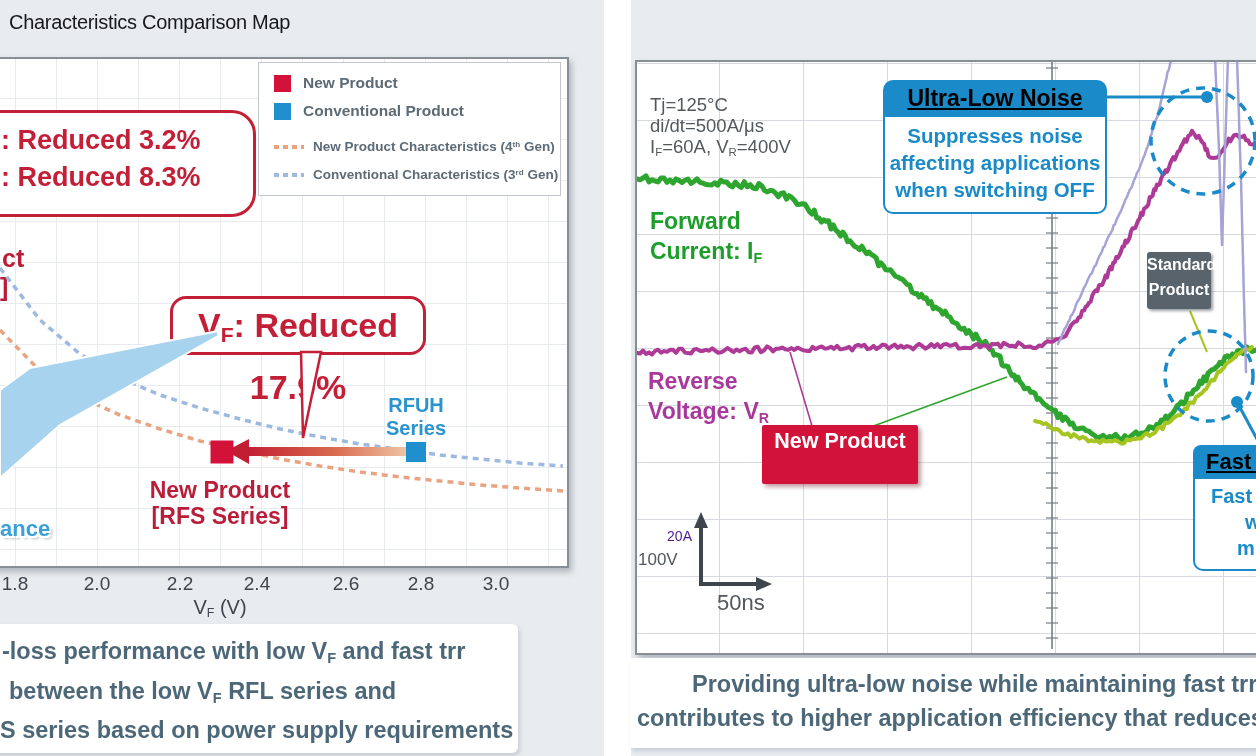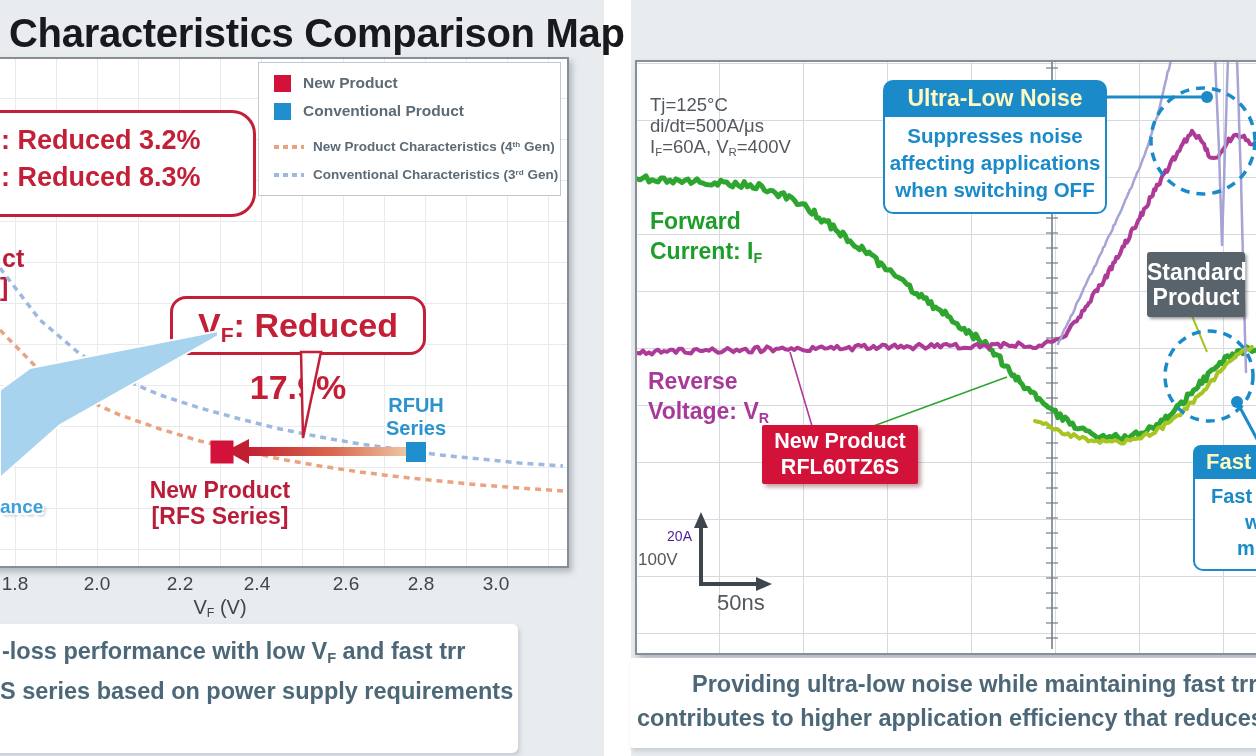--- a/index.html
+++ b/index.html
@@ -12,39 +12,39 @@
   #chart-left{left:-44px;top:57px;width:609px;height:507px;
       background-image:linear-gradient(#e7ebf0 1px,transparent 1px),
                        linear-gradient(90deg,#e7ebf0 1px,transparent 1px);
       background-size:41px 41px;background-position:16px 39px;}
   #chart-right{left:635px;top:60px;width:660px;height:591px;
       background-image:linear-gradient(#d6dae0 1px,transparent 1px),
                        linear-gradient(90deg,#d6dae0 1px,transparent 1px);
       background-size:84px 57px;background-position:82px 58px;}
   #gutter{left:604px;top:0;width:27px;height:756px;background:#fff;}
   
-  .panel-title{font-size:40px;font-weight:700;color:#17191c;white-space:nowrap;letter-spacing:-.3px;}
+  .panel-title{font-size:20px;font-weight:400;color:#17191c;white-space:nowrap;letter-spacing:-.3px;}
   
   #legend{left:258px;top:62px;width:301px;height:132px;background:#fff;border:1px solid #c3c8ce;}
   .lg-row{position:absolute;left:15px;display:flex;align-items:center;color:#5d6b76;font-weight:700;}
   .lg-sq{width:17px;height:17px;margin-right:12px;}
   .lg-dash{width:30px;height:4px;margin-right:9px;}
   
   .red-callout{background:#fff;border:3px solid #c32038;color:#c32038;font-weight:700;}
   #callout-top{left:-22px;top:110px;width:252px;height:92px;border-radius:24px;
                font-size:27px;line-height:37px;padding:9px 0 0 20px;}
   #callout-vf{left:170px;top:296px;width:250px;height:53px;border-radius:16px;
               font-size:34px;text-align:center;line-height:53px;}
   .darkred{color:#b91d39;font-weight:700;}
   .blue-txt{color:#2b93cf;font-weight:700;}
   sub.s{font-size:.62em;vertical-align:-.25em;}sup.s{font-size:.6em;vertical-align:.5em;}
   .note-box{position:absolute;background:#fff;border-radius:6px;
             box-shadow:2px 3px 4px rgba(140,150,160,.35);color:#4c6878;font-weight:700;font-size:23.5px;}
   
-  .blue-head{background:#1a8ac8;color:#fef9c3;font-weight:700;text-align:center;}
+  .blue-head{background:#1a8ac8;color:#000000;font-weight:700;text-align:center;text-decoration:underline;}
   .blue-body{background:#fff;border:2.5px solid #1a8ac8;border-top:none;color:#1a8ac8;font-weight:700;}
   #ultra-box{left:883px;top:80px;width:224px;}
   #ultra-box .blue-head{border-radius:10px 10px 0 0;font-size:23px;line-height:37px;}
   #ultra-box .blue-body{border-radius:0 0 10px 10px;font-size:20.5px;line-height:27px;text-align:center;padding:5px 0 9px;}
   #fast-box{left:1193px;top:445px;width:124px;}
   #fast-box .blue-head{border-radius:8px 8px 0 0;font-size:22px;line-height:34px;text-align:left;padding-left:13px;}
   #fast-box .blue-body{border-radius:0 0 0 10px;font-size:20px;line-height:26px;padding:4px 0 8px;}
   .dark-box{position:absolute;background:#59636c;color:#fff;font-weight:700;text-align:center;
             border-radius:3px;box-shadow:2px 2px 3px rgba(60,66,74,.5);}
   .red-box{position:absolute;background:#d3123a;color:#fff;font-weight:700;text-align:center;
@@ -78,21 +78,21 @@
       <span><span>New Product Characteristics (4</span><sup class="s">th</sup><span> Gen)</span></span>
     </div>
     <div class="lg-row" style="top:104px;font-size:13.5px;">
       <span class="lg-dash" style="background-image:repeating-linear-gradient(90deg,#9db9e0 0 5px,transparent 5px 9px);"></span>
       <span><span>Conventional Characteristics (3</span><sup class="s">rd</sup><span> Gen)</span></span>
     </div>
   </div>
 
   <div class="abs darkred" style="left:2px;top:244px;font-size:25px;">ct</div>
   <div class="abs darkred" style="left:0px;top:273px;font-size:25px;">]</div>
-  <div class="abs blue-txt outlined" style="left:0px;top:496px;font-size:19px;color:#3ba0d8;text-align:right;">ance</div>
+  <div class="abs blue-txt outlined" style="left:0px;top:516px;font-size:22px;color:#3ba0d8;text-align:right;">ance</div>
 
   <div id="callout-top" class="abs red-callout">
     <div>: Reduced 3.2%</div>
     <div>: Reduced 8.3%</div>
   </div>
   <div id="callout-vf" class="abs red-callout">
     <span>V</span><sub class="s">F</sub><span>: Reduced 17.9%</span>
   </div>
 
   <div class="abs blue-txt" style="left:381px;top:394px;width:70px;text-align:center;font-size:20px;line-height:23px;">
@@ -110,20 +110,21 @@
   <span class="tick" style="left:237px;top:573px;">2.4</span>
   <span class="tick" style="left:326px;top:573px;">2.6</span>
   <span class="tick" style="left:401px;top:573px;">2.8</span>
   <span class="tick" style="left:476px;top:573px;">3.0</span>
   <div class="abs" style="left:150px;top:596px;width:140px;text-align:center;font-size:20px;color:#3f454c;">
     <span>V</span><sub class="s">F</sub><span> (V)</span>
   </div>
 
   <div class="note-box" style="left:-12px;top:624px;width:516px;height:118px;padding:11px 0 0 14px;line-height:33px;">
     <div><span>-loss performance with low V</span><sub class="s">F</sub><span> and fast trr</span></div>
+    <div style="margin-left:7px;"><span>between the low V</span><sub class="s">F</sub><span> RFL series and</span></div>
     <div style="margin-left:-2px;">S series based on power supply requirements</div>
   </div>
 
   <div id="chart-right" class="chart-box"></div>
 
 
   <div class="abs cond" style="left:650px;top:68px;">
     <div>Tj=125°C</div>
     <div>di/dt=500A/μs</div>
     <div><span>I</span><sub class="s">F</sub><span>=60A, V</span><sub class="s">R</sub><span>=400V</span></div>
@@ -239,28 +240,27 @@
 
   <div id="ultra-box" class="abs">
     <div class="blue-head">Ultra-Low Noise</div>
     <div class="blue-body">
       <div>Suppresses noise</div>
       <div>affecting applications</div>
       <div>when switching OFF</div>
     </div>
   </div>
 
-  <div class="dark-box" style="left:1147px;top:252px;width:98px;height:57px;font-size:23px;line-height:25px;padding-top:8px;">
+  <div class="dark-box" style="left:1147px;top:252px;width:64px;height:57px;font-size:16px;line-height:25px;padding-top:0;">
     <div>Standard</div>
       <div>Product</div>
   </div>
 
   <div class="red-box" style="left:762px;top:425px;width:156px;height:56px;font-size:21.5px;line-height:26px;padding-top:3px;">
     <div>New Product</div>
-      <div>RFL60TZ6S</div>
   </div>
 
   <div id="fast-box" class="abs">
     <div class="blue-head">Fast t</div>
     <div class="blue-body">
       <div style="padding-left:16px;">Fast r</div>
       <div style="padding-left:50px;">wh</div>
       <div style="padding-left:42px;">mi</div>
     </div>
   </div>

